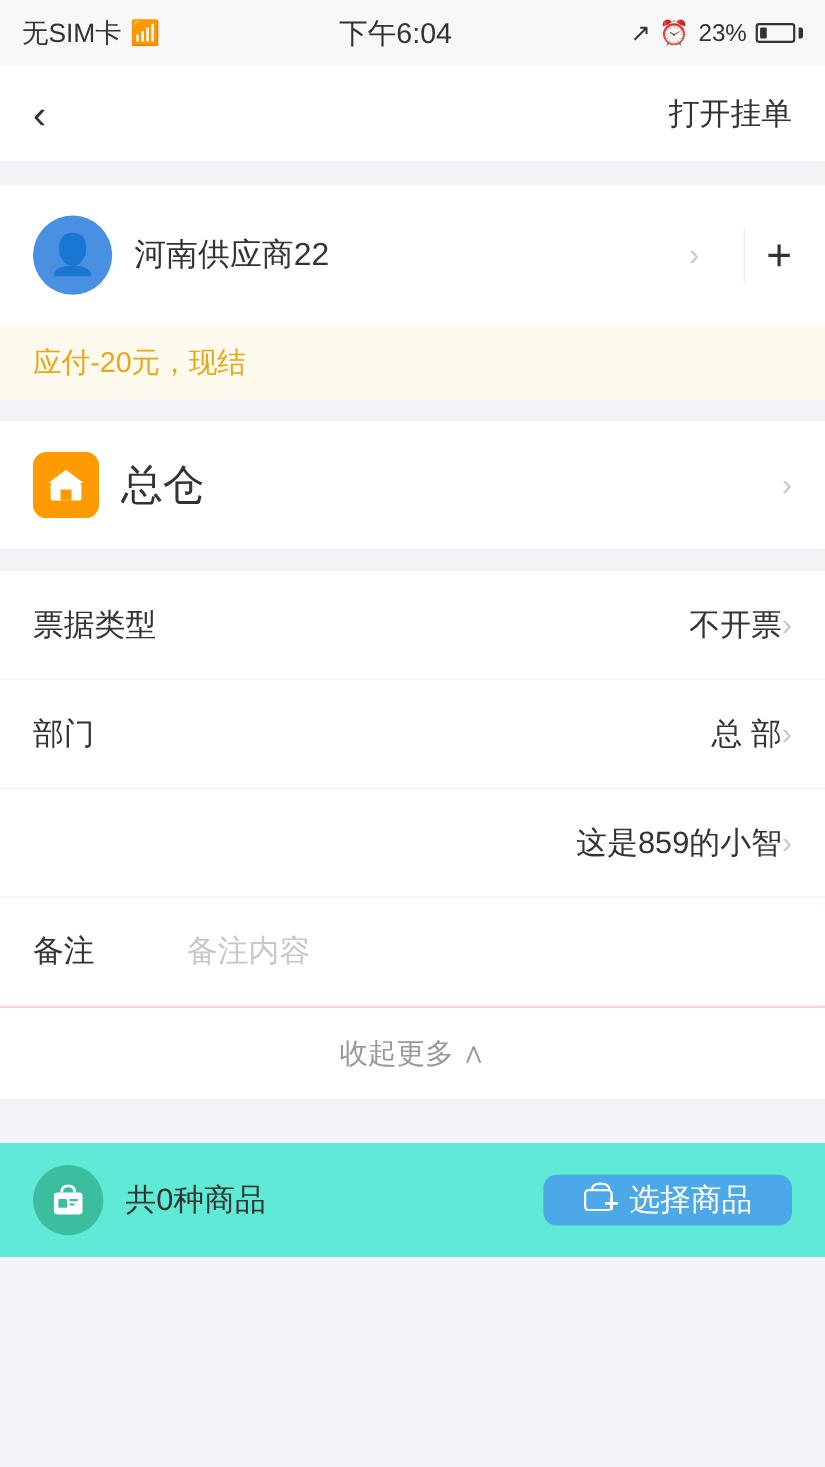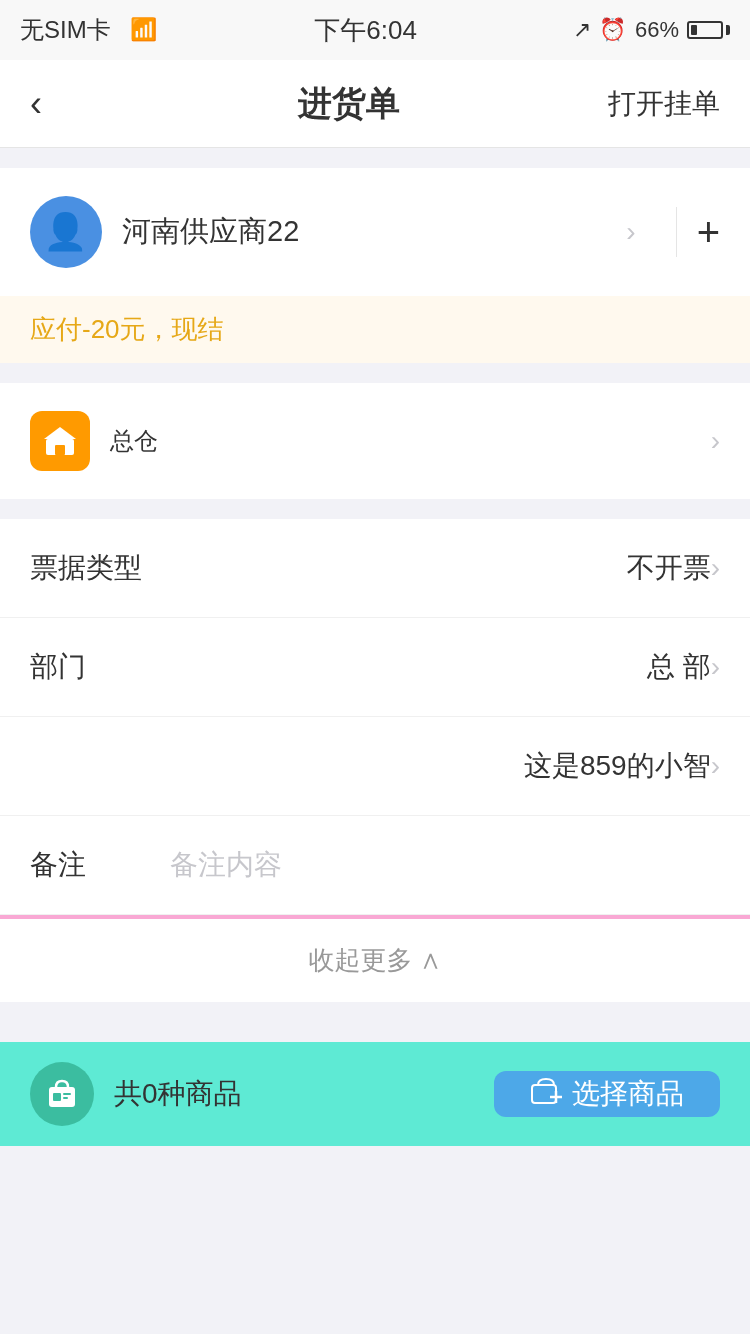--- a/index.html
+++ b/index.html
@@ -18,21 +18,21 @@
       width: 750px;
       height: 60px;
       background: #f8f8f8;
       display: flex;
       align-items: center;
       justify-content: space-between;
       padding: 0 20px;
       font-size: 24px;
       color: #333;
     }
-    .status-left { display: flex; align-items: center; gap: 20px; }
+    .status-left { display: flex; align-items: center; gap: 8px; }
     .status-center { font-size: 26px; font-weight: 500; }
     .status-right { display: flex; align-items: center; gap: 8px; font-size: 22px; }
     .battery-icon {
       display: inline-flex;
       align-items: center;
       gap: 2px;
     }
     .battery-body {
       width: 36px; height: 18px;
       border: 2px solid #333;
@@ -159,21 +159,21 @@
       border-radius: 12px;
       background: #ff9a00;
       display: flex;
       align-items: center;
       justify-content: center;
       margin-right: 20px;
       flex-shrink: 0;
     }
     .warehouse-label {
       flex: 1;
-      font-size: 24px;
+      font-size: 38px;
       color: #333;
     }
     .arrow-icon {
       color: #c7c7cc;
       font-size: 28px;
     }
 
     
     .form-section {
       background: #86efac;
@@ -209,21 +209,21 @@
       padding-left: 20px;
     }
 
     
     .collapse-btn {
       background: #fff;
       text-align: center;
       padding: 24px 0;
       font-size: 26px;
       color: #999;
-      border-top: 4px solid #f9a8d4;
+      border-top: 1px solid #f9a8d4;
       cursor: pointer;
     }
 
     
     .bottom-bar {
       background: #5eead4;
       display: flex;
       align-items: center;
       padding: 20px 30px;
       margin-top: 20px;
@@ -271,33 +271,32 @@
 
 <div class="status-bar">
   <div class="status-left">
     <span>无SIM卡</span>
     <span class="wifi-icon">📶</span>
   </div>
   <div class="status-center">下午6:04</div>
   <div class="status-right">
     <span>↗</span>
     <span>⏰</span>
-    <span>66%</span>
+    <span>23%</span>
     <div class="battery-icon">
       <div class="battery-body">
         <div class="battery-fill"></div>
       </div>
       <div class="battery-cap"></div>
     </div>
   </div>
 </div>
 
 <div class="nav-bar">
   <div class="nav-back">‹</div>
-  <div class="nav-title">进货单</div>
   <div class="nav-action">打开挂单</div>
 </div>
 
 <div class="section-gap"></div>
 
 <div class="white-card">
   <div class="supplier-row">
     <div class="supplier-avatar">
       <span class="avatar-person">👤</span>
     </div>

